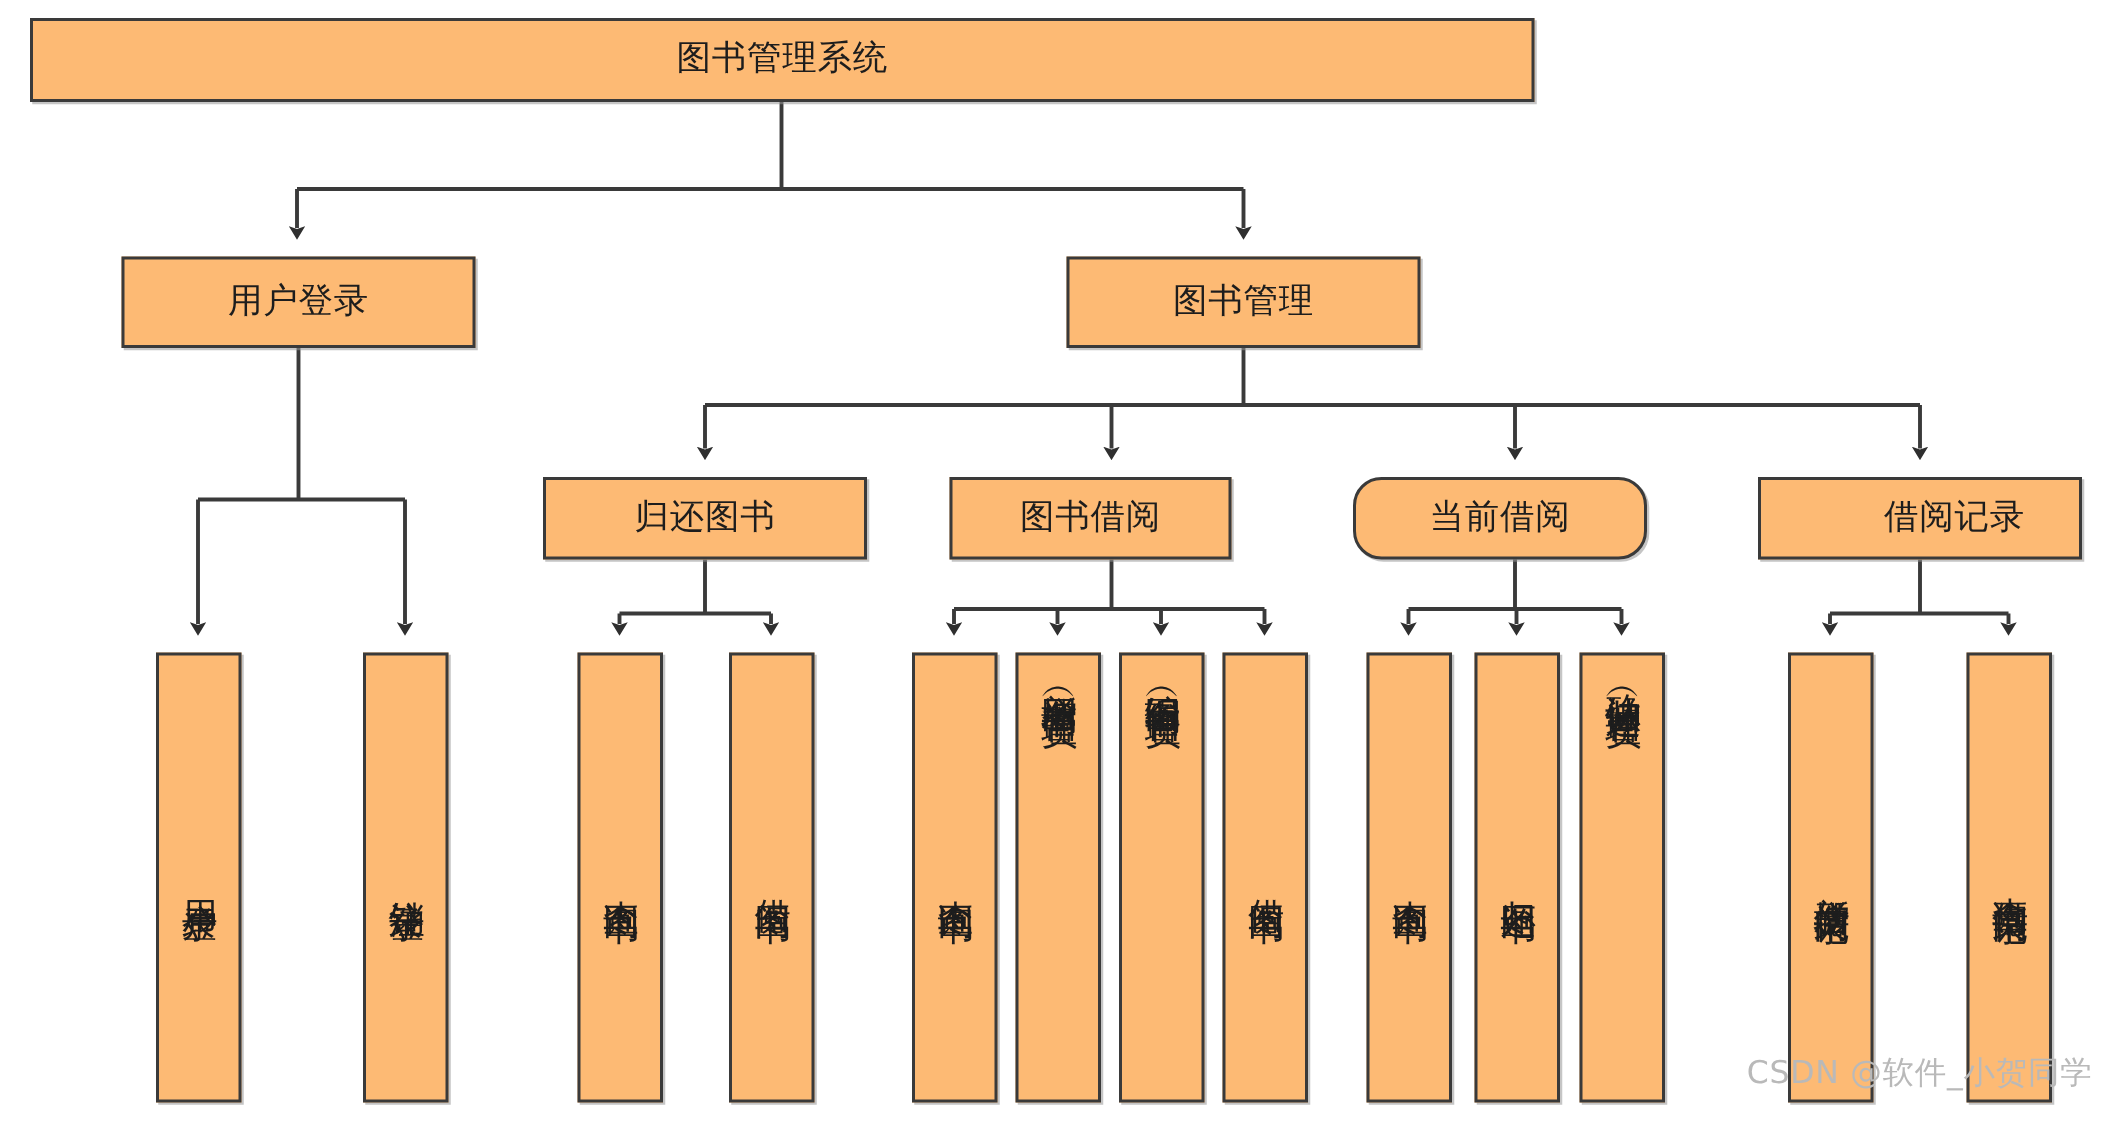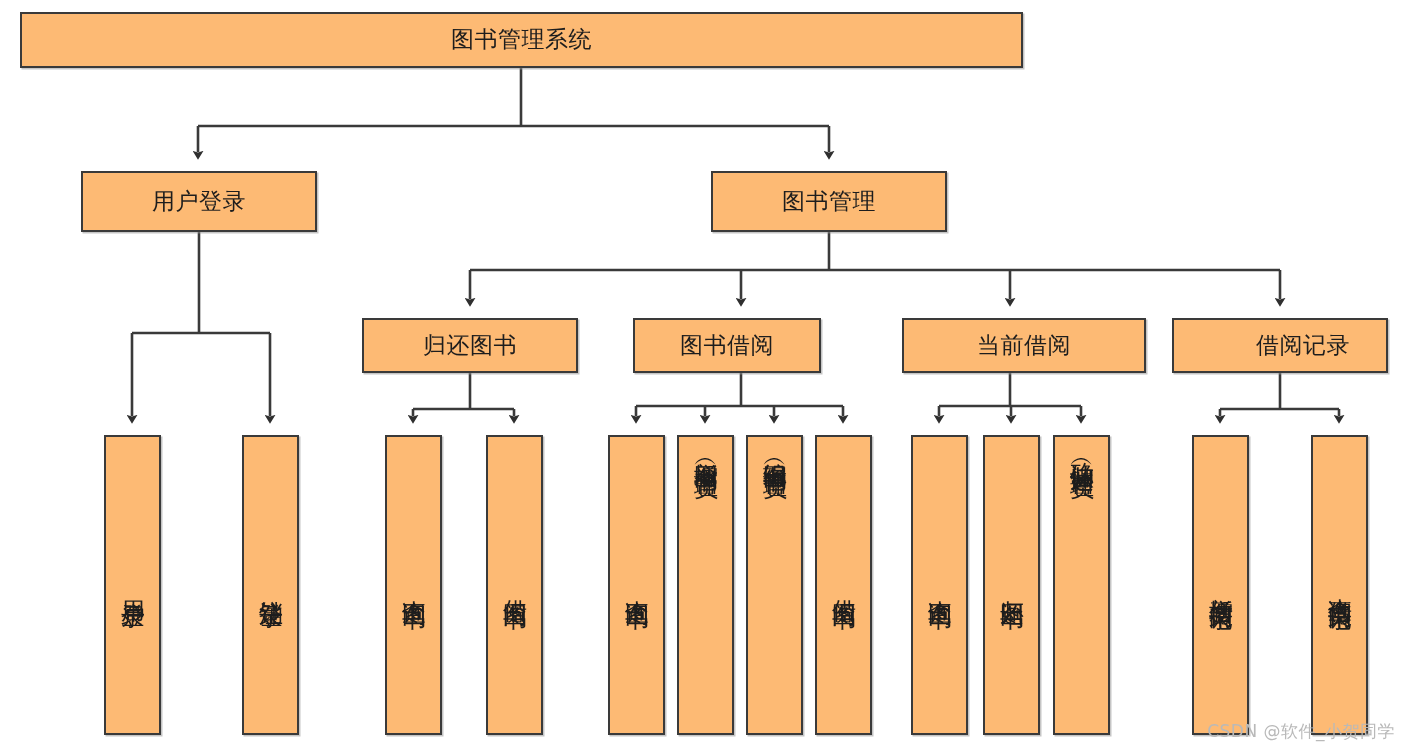--- a/index.html
+++ b/index.html
@@ -62,22 +62,22 @@
     margin-top: auto;
     margin-bottom: auto;
   }
   .node.v.center {
     align-items: center;
     padding-top: 0;
   }
   #watermark {
     position: absolute;
     right: 10px;
-    bottom: 4px;
-    font-size: 17px;
+    bottom: 18px;
+    font-size: 21px;
     color: #b9b9b9;
     font-family: "DejaVu Sans", "Liberation Sans", sans-serif;
     letter-spacing: 0.5px;
     white-space: nowrap;
   }
 </style>
 </head>
 <body>
 
 <div id="canvas">
@@ -142,21 +142,21 @@
   <div class="node h" style="left:711px; top:171px; width:236px; height:61px;">
     <span class="lbl">图书管理</span>
   </div>
 
   <div class="node h" style="left:362px; top:318px; width:216px; height:55px;">
     <span class="lbl">归还图书</span>
   </div>
   <div class="node h" style="left:633px; top:318px; width:188px; height:55px;">
     <span class="lbl">图书借阅</span>
   </div>
-  <div class="node h" style="left:902px; top:318px; width:244px; height:55px;">
+  <div class="node h" style="left:902px; top:318px; width:196px; height:55px;border-radius:19px;">
     <span class="lbl">当前借阅</span>
   </div>
   <div class="node h" style="left:1172px; top:318px; width:216px; height:55px;padding-left:46px;">
     <span class="lbl">借阅记录</span>
   </div>
 
   <div class="node v center" style="left:104px; top:435px; width:57px; height:300px;">
     <span class="lbl">用户登录</span>
   </div>
   <div class="node v center" style="left:242px; top:435px; width:57px; height:300px;">

